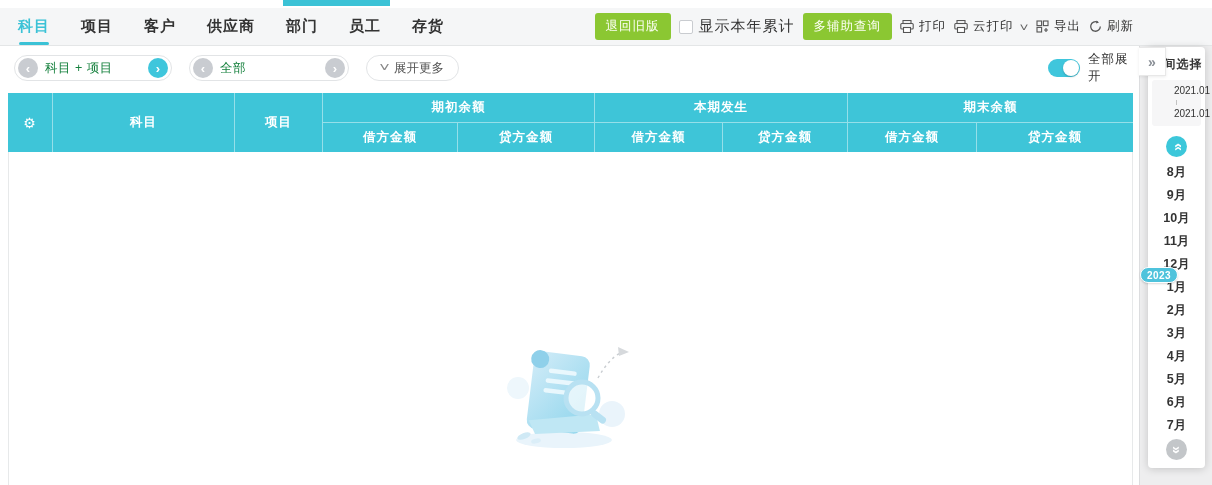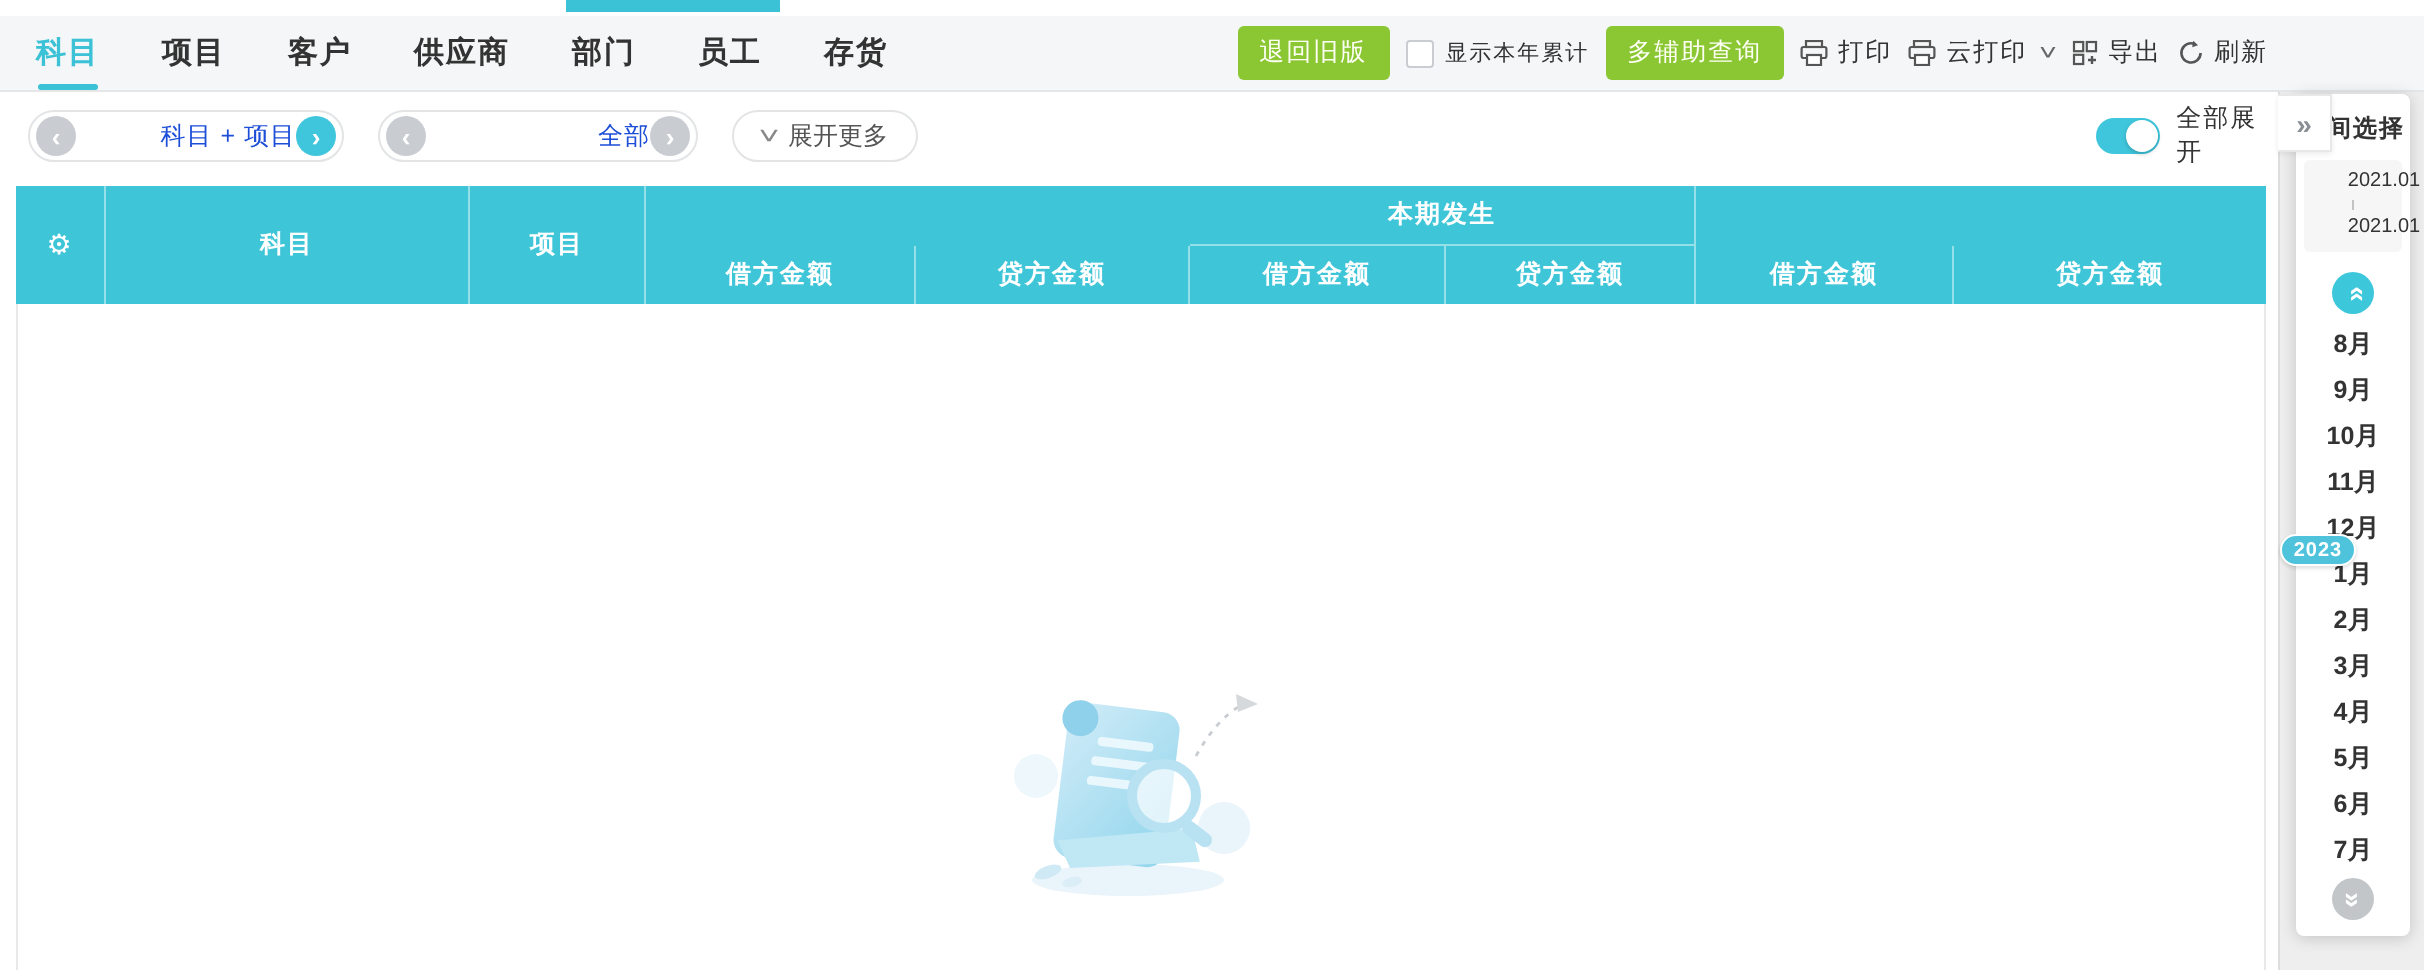--- a/index.html
+++ b/index.html
@@ -18,32 +18,32 @@
   .nav-tab { position:relative; font-size:15px; font-weight:bold; color:#333; height:100%;
              display:flex; align-items:center; cursor:pointer; letter-spacing:1px; }
   .nav-tab.active { color:#3bc2d6; }
   .nav-tab.active::after { content:""; position:absolute; left:50%; transform:translateX(-50%);
              bottom:0; width:30px; height:3px; border-radius:2px; background:#3bc2d6; }
   .toolbar { margin-left:auto; display:flex; align-items:center; padding-right:78px; gap:8px; }
   .btn-green { background:#8bc732; color:#fdfff5; font-size:12.5px; padding:5px 11px;
                border-radius:3px; border:none; cursor:pointer; letter-spacing:1px; }
   .chk-wrap { display:flex; align-items:center; gap:6px; cursor:pointer; }
   .checkbox { width:14px; height:14px; background:#fff; border:1px solid #c9ccd0; border-radius:2px; }
-  .chk-label { font-size:11px; color:#333; letter-spacing:1px; }
+  .chk-label { font-size:15px; color:#333; letter-spacing:1px; }
   .tool-item { display:flex; align-items:center; gap:5px; font-size:12.5px; color:#333; cursor:pointer; letter-spacing:1px; }
   .tool-item svg { display:block; }
   .dd-caret { font-size:11px; color:#666; margin-left:2px; transform:scaleX(1.4); }
 
   
   .filter-row { position:absolute; left:0; top:46px; width:1139px; height:44px; background:#fff;
                 display:flex; align-items:center; padding-left:14px; gap:17px; }
   .pill { display:flex; align-items:center; justify-content:space-between; height:26px;
           border:1px solid #e2e4e6; border-radius:13px; background:#fff; padding:0 3px; cursor:pointer; }
   .pill-1 { width:158px; } .pill-2 { width:160px; }
-  .pill-text { font-size:12.5px; color:#1d4ed8; flex:1; padding-left:7px; letter-spacing:.5px;text-align:right; }
+  .pill-text { font-size:12.5px; color:#15803d; flex:1; padding-left:7px; letter-spacing:.5px; }
   .circ { width:20px; height:20px; border-radius:50%; display:flex; align-items:center; justify-content:center;
           color:#fff; font-size:13px; font-weight:bold; flex:none; }
   .circ-gray { background:#c9ccd1; } .circ-cyan { background:#3fc6dc; }
   .pill-more { display:flex; align-items:center; gap:6px; height:26px; border:1px solid #e2e4e6;
                border-radius:13px; background:#fff; padding:0 14px; font-size:12.5px; color:#555; cursor:pointer; }
   .more-caret { color:#888; font-size:12px; transform:scaleX(1.5); }
   .expand-wrap { position:absolute; left:1048px; top:0; height:44px; display:flex; align-items:center; gap:8px; }
   .toggle { width:34px; height:18px; border-radius:9px; background:#3fc6dc; position:relative; cursor:pointer; }
   .toggle-knob { position:absolute; right:1px; top:1px; width:16px; height:16px; border-radius:50%;
                  background:#fff; box-shadow:0 1px 2px rgba(0,0,0,.2); }
@@ -189,21 +189,23 @@
     </div>
   </div>
 
   <div class="main">
     <div class="thead">
       <div class="th span2">
           <span class="gear">⚙</span>
         </div>
       <div class="th span2">科目</div>
       <div class="th span2">项目</div>
+      <div class="th grp" style="grid-column:4/6">期初余额</div>
       <div class="th grp" style="grid-column:6/8">本期发生</div>
+      <div class="th grp last" style="grid-column:8/10">期末余额</div>
       <div class="th" style="grid-column:4">借方金额</div>
       <div class="th" style="grid-column:5">贷方金额</div>
       <div class="th" style="grid-column:6">借方金额</div>
       <div class="th" style="grid-column:7">贷方金额</div>
       <div class="th" style="grid-column:8">借方金额</div>
       <div class="th last" style="grid-column:9">贷方金额</div>
     </div>
     <div class="tbody-borders"></div>
 
     <div class="empty">

